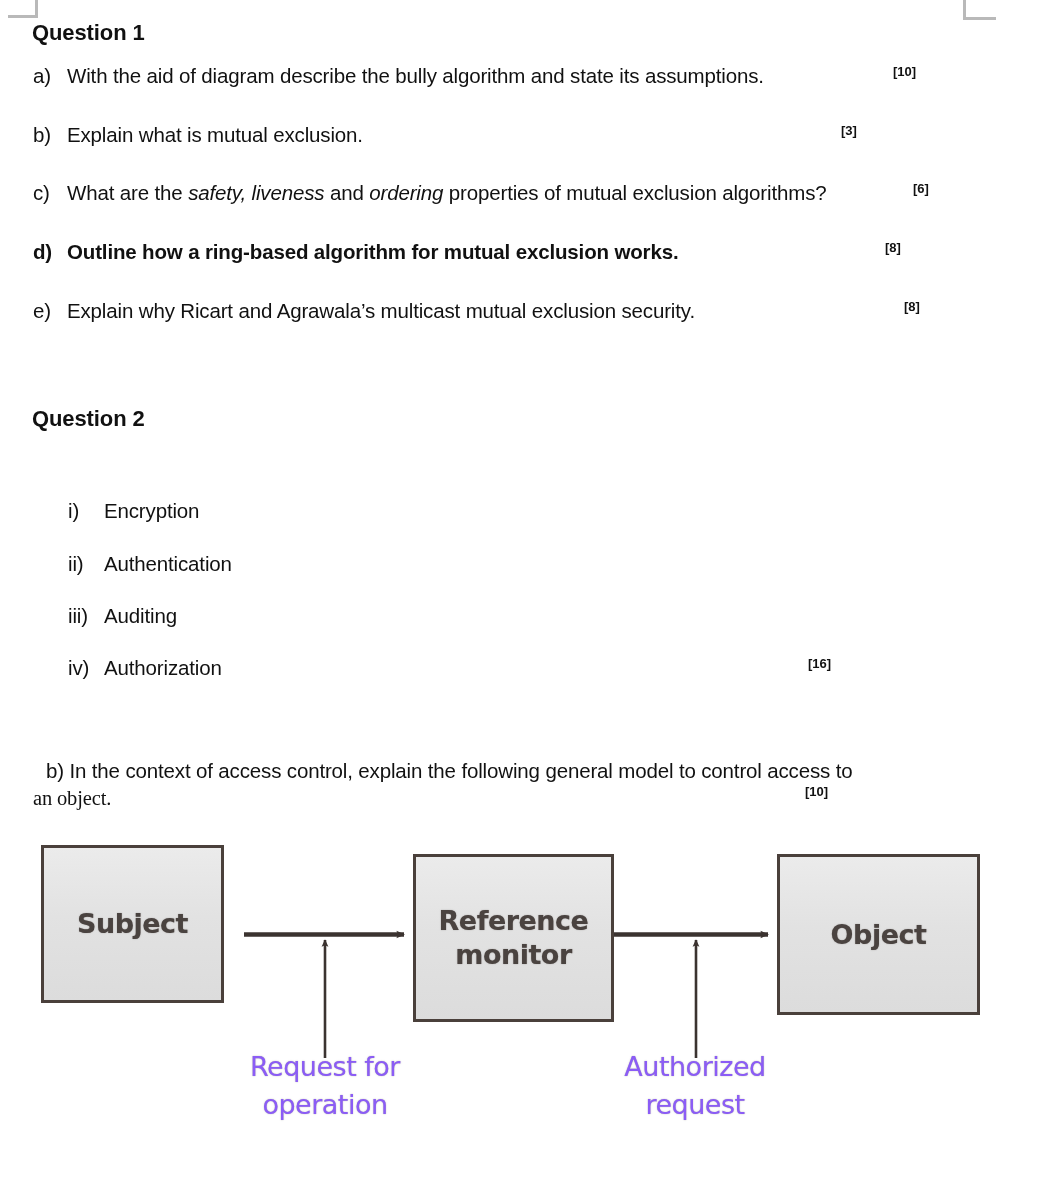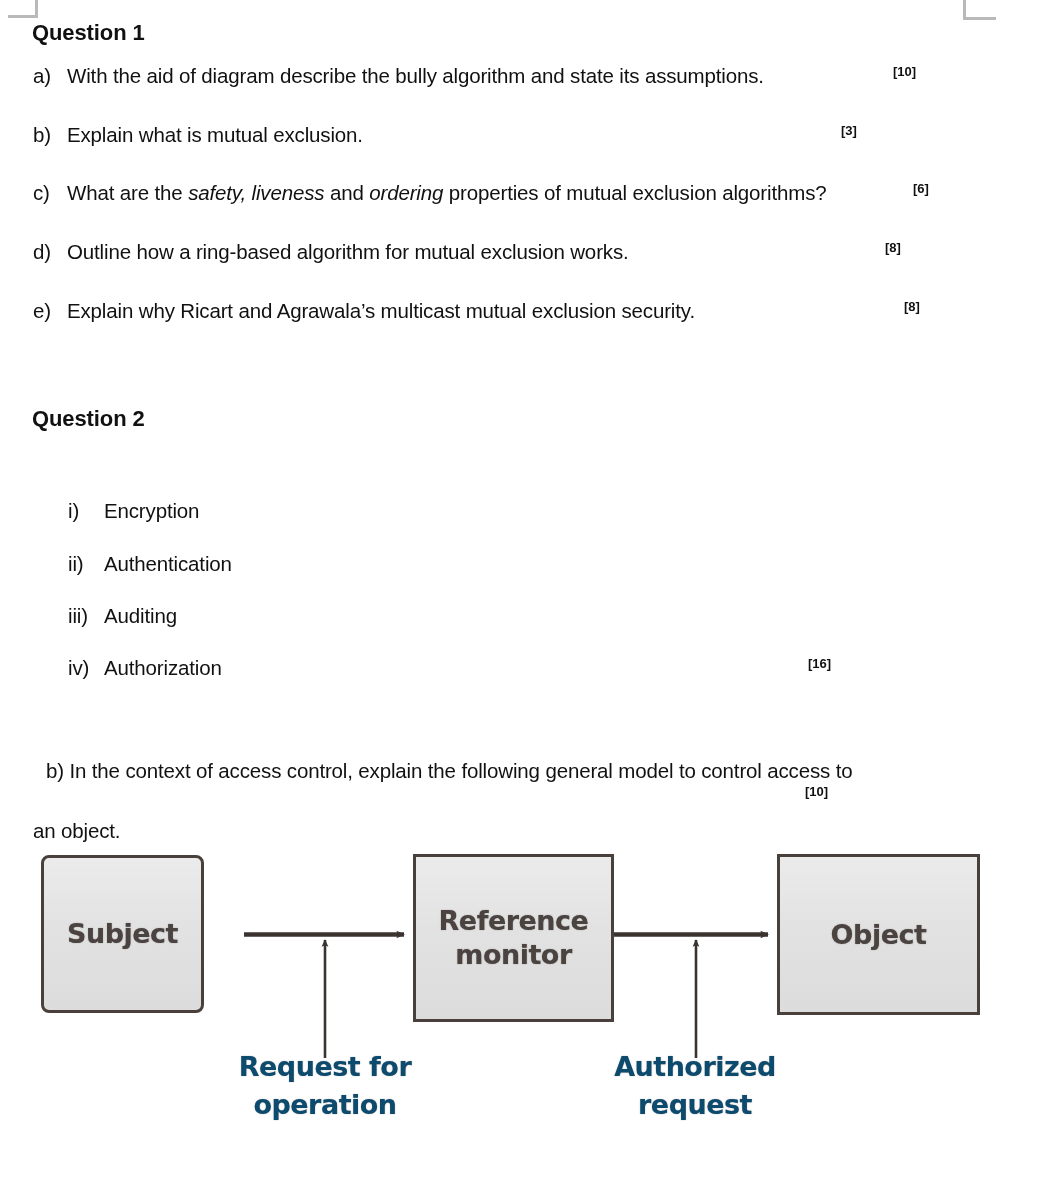--- a/index.html
+++ b/index.html
@@ -85,29 +85,29 @@
     justify-content: center;
     text-align: center;
     color: #4a4340;
     font-family: "DejaVu Sans", sans-serif;
     font-weight: bold;
     font-size: 27px;
     line-height: 34px;
     letter-spacing: -0.5px;
     text-shadow: 0 0 1.2px rgba(74,67,64,0.55);
   }
-  #box-subject  { left: 41px;  top: 15px; width: 163px; height: 158px; border-radius: 8px; }
+  #box-subject  { left: 41px;  top: 5px; width: 183px; height: 158px; }
   #box-monitor  { left: 413px; top: 14px; width: 201px; height: 168px; }
   #box-object   { left: 777px; top: 14px; width: 203px; height: 161px; }
 
   .dlabel {
     position: absolute;
-    color: #0c4a6e;
+    color: #8b5cf6;
     font-family: "DejaVu Sans", sans-serif;
-    font-weight: bold;
+    font-weight: normal;
     font-size: 27px;
     line-height: 38px;
     letter-spacing: -0.5px;
     text-align: center;
     text-shadow: 0 0 1.2px rgba(74,67,64,0.5);
   }
   #lbl-request { left: 205px; top: 208px; width: 240px; }
   #lbl-auth    { left: 580px; top: 208px; width: 230px; }
 
   svg.arrows {
@@ -141,21 +141,21 @@
   <div class="q-line" style="left:33px; top:123px;">
     <span class="lbl">b)</span><span>Explain what is mutual exclusion.</span>
   </div>
   <div class="q-marker" style="left:841px; top:123px;">[3]</div>
 
   <div class="q-line" style="left:33px; top:181px;">
     <span class="lbl">c)</span><span>What are the </span><span class="ital">safety,</span><span> </span><span class="ital">liveness</span><span> and </span><span class="ital">ordering</span><span> properties of mutual exclusion algorithms?</span>
   </div>
   <div class="q-marker" style="left:913px; top:181px;">[6]</div>
 
-  <div class="q-line" style="left:33px; top:240px;">
+  <div class="q-line" style="left:33px; top:240px;font-weight:bold;">
     <span class="lbl">d)</span><span>Outline how a ring-based algorithm for mutual exclusion works.</span>
   </div>
   <div class="q-marker" style="left:885px; top:240px;">[8]</div>
 
   <div class="q-line" style="left:33px; top:299px;">
     <span class="lbl">e)</span><span>Explain why Ricart and Agrawala’s multicast mutual exclusion security.</span>
   </div>
   <div class="q-marker" style="left:904px; top:299px;">[8]</div>
 
   <div class="q-heading" style="left:32px; top:406px;">Question 2</div>
@@ -173,21 +173,21 @@
     <span class="lbl-rom">iii)</span><span>Auditing</span>
   </div>
 
   <div class="q-line" style="left:68px; top:656px;">
     <span class="lbl-rom">iv)</span><span>Authorization</span>
   </div>
 
   <div class="q-marker" style="left:808px; top:656px;">[16]</div>
 
   <div class="wrap-line" style="left:46px; top:756px;">b) In the context of access control, explain the following general model to control access to</div>
-  <div class="wrap-line" style="left:33px; top:816px;">an object.</div>
+  <div class="wrap-line" style="left:33px; top:784px;font-family:Liberation Serif, serif;">an object.</div>
   <div class="q-marker" style="left:805px; top:784px;">[10]</div>
 
   <div id="diagram">
 
     <svg class="arrows" viewBox="0 0 1054 360">
       <defs>
         <marker id="ah" markerWidth="9" markerHeight="9" refX="7.6" refY="4.2" orient="auto" markerUnits="userSpaceOnUse">
           <path d="M0,0.4 L8.6,4.2 L0,8.0 L1.6,4.2 Z" fill="#3b3330"></path>
         </marker>
         <marker id="ahs" markerWidth="8" markerHeight="8" refX="6.8" refY="3.9" orient="auto" markerUnits="userSpaceOnUse">

